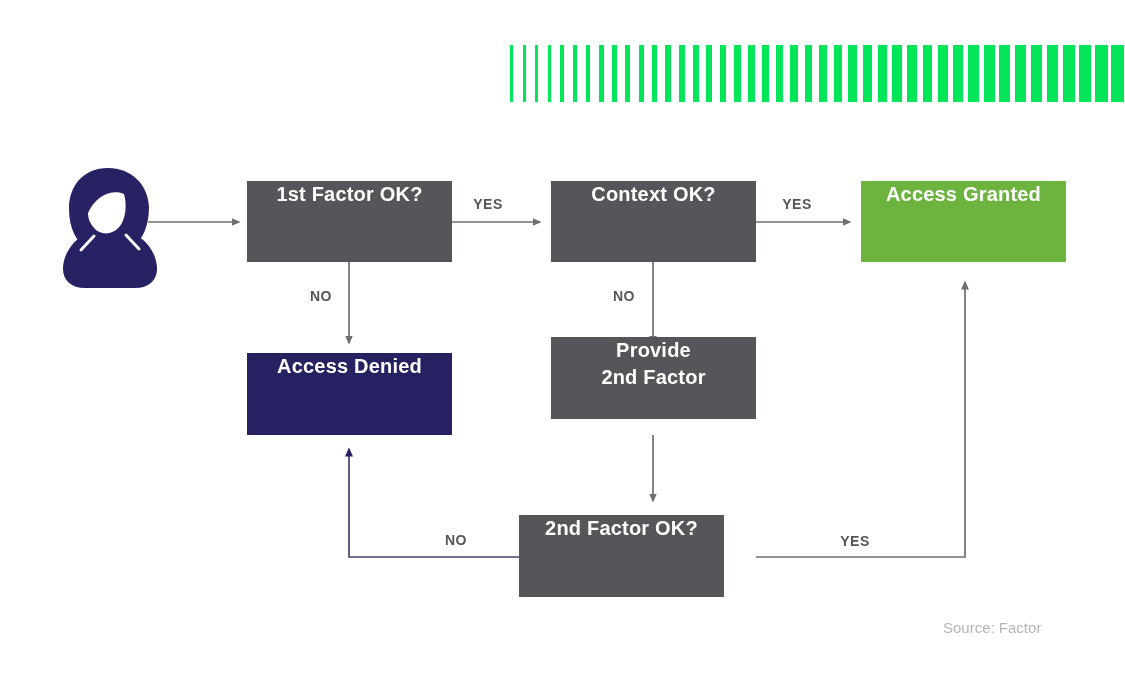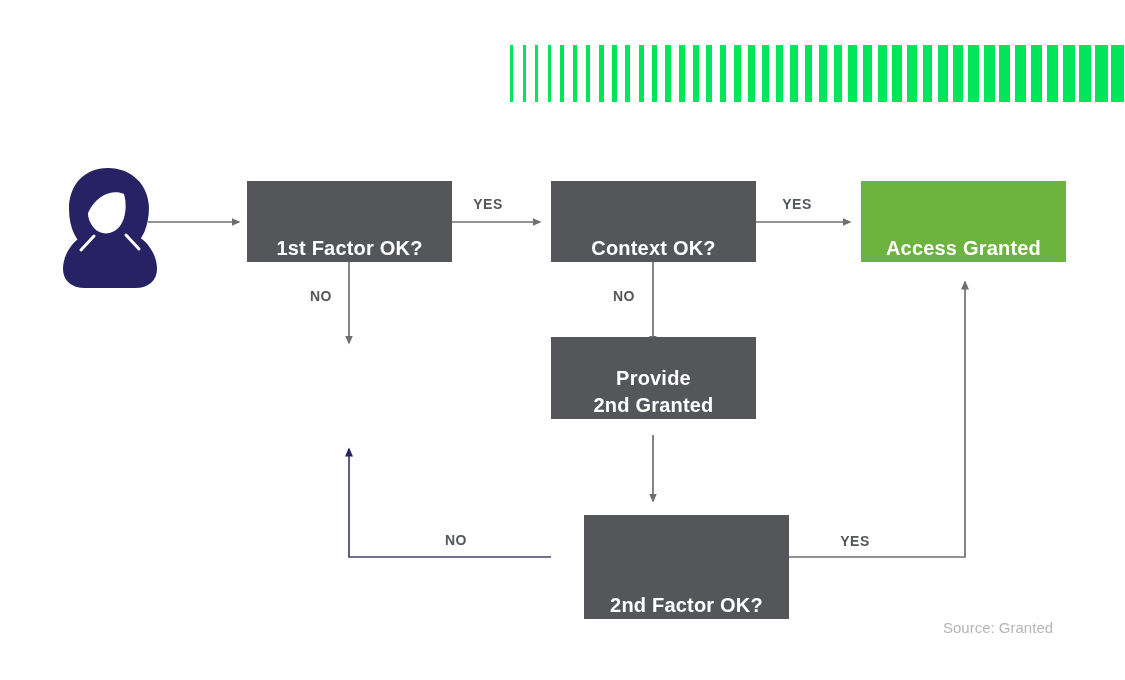--- a/index.html
+++ b/index.html
@@ -49,37 +49,37 @@
   .p-white { fill: #ffffff; }
   .p-gap { stroke: #ffffff; stroke-width: 3; fill: none; stroke-linecap: round; }
 
   
   .box {
     position: absolute;
     width: 205px;
     display: flex;
     flex-direction: column;
     align-items: center;
-    justify-content: flex-end;
+    justify-content: flex-start;
     text-align: center;
     color: #ffffff;
     font-size: 20px;
     font-weight: 700;
     letter-spacing: 0.2px;
     line-height: 1.35;
   }
   .box--question { background: var(--box-gray); }
   .box--success  { background: var(--green); }
   .box--denied   { background: var(--navy); }
   .box-first    { left: 247px; top: 181px; height: 81px; }
   .box-context  { left: 551px; top: 181px; height: 81px; }
   .box-granted  { left: 861px; top: 181px; height: 81px; }
   .box-denied   { left: 247px; top: 353px; height: 82px; }
   .box-provide  { left: 551px; top: 337px; height: 82px; }
-  .box-second   { left: 584px; top: 515px; height: 104px; }
+  .box-second   { left: 519px; top: 515px; height: 82px; }
   .box .line { display: block; }
 
   
   .wires { position: absolute; left: 0; top: 0; }
   .w-gray { stroke: var(--wire-gray); stroke-width: 1.7; fill: none; }
   .w-navy { stroke: var(--wire-navy); stroke-width: 1.7; fill: none; }
   .ah-gray-fill { fill: var(--wire-gray); }
   .ah-navy-fill { fill: var(--navy); }
 
   
@@ -189,30 +189,33 @@
 
   <div class="box box--question box-first">
     <span>1st Factor OK?</span>
   </div>
   <div class="box box--success box-granted">
     <span>Access Granted</span>
   </div>
   <div class="box box--question box-context">
     <span>Context OK?</span>
   </div>
+  <div class="box box--denied box-denied">
+    <span>Access Denied</span>
+  </div>
   <div class="box box--question box-provide">
     <span class="line">Provide</span>
-    <span class="line">2nd Granted</span>
+    <span class="line">2nd Factor</span>
   </div>
   <div class="box box--question box-second">
     <span>2nd Factor OK?</span>
   </div>
 
   <div class="edge-label lbl-yes1">YES</div>
   <div class="edge-label lbl-yes2">YES</div>
   <div class="edge-label lbl-no1">NO</div>
   <div class="edge-label lbl-no2">NO</div>
   <div class="edge-label lbl-no3">NO</div>
   <div class="edge-label lbl-yes3">YES</div>
 
-  <div class="source">Source: Granted</div>
+  <div class="source">Source: Factor</div>
 
 </div>
 
 </body></html>

